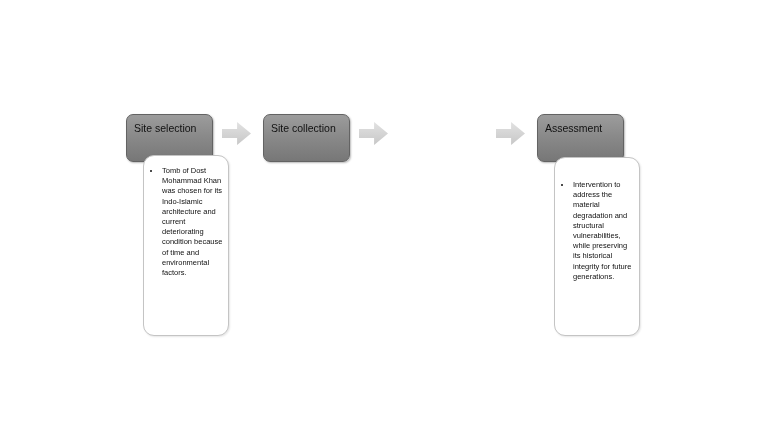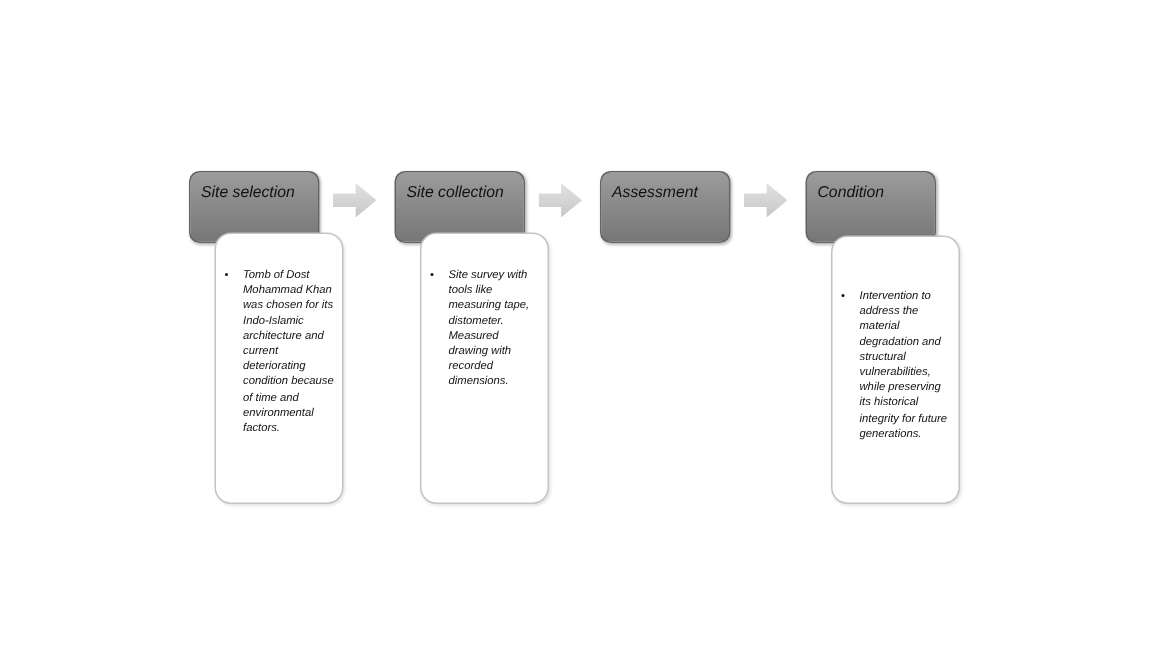--- a/index.html
+++ b/index.html
@@ -4,21 +4,20 @@
 <style>
   html, body { margin: 0; padding: 0; background: #ffffff; }
   .stage {
     position: relative;
     width: 768px;
     height: 433px;
     background: #ffffff;
     overflow: hidden;
     font-family: "Liberation Sans", sans-serif;
     color: #111111;
-    font-style: italic;
   }
   .hdr {
     position: absolute;
     top: 114px;
     width: 87px;
     height: 48px;
     box-sizing: border-box;
     border: 1px solid var(--header-border, #636363);
     border-radius: 7px;
     background: linear-gradient(180deg,
@@ -47,21 +46,21 @@
     line-height: 1.36;
     color: var(--text, #111111);
     z-index: 2;
   }
   .bodybox.lower { padding-top: 22px; }
   .bodybox ul {
     margin: 0;
     padding-left: 9px;
     list-style: disc;
   }
-  .bodybox li { padding-left: 1px; margin-top: 12px; }
+  .bodybox li { padding-left: 1px; }
   .arrow {
     position: absolute;
     top: 121px;
     width: 29px;
     height: 25px;
     background: linear-gradient(180deg,
       var(--arrow-fill-top, #e3e3e3) 0%,
       var(--arrow-fill-bottom, #c6c6c6) 100%);
     clip-path: polygon(0 32%, 52% 32%, 52% 4%, 100% 50%, 52% 96%, 52% 68%, 0 68%);
     z-index: 0;
@@ -75,32 +74,26 @@
   <div class="hdr" style="left:126px">Site selection</div>
   <div class="bodybox" style="left:143px">
     <ul>
       <li>Tomb of Dost Mohammad Khan was chosen for its Indo-Islamic architecture and current deteriorating condition because of time and environmental factors.</li>
     </ul>
   </div>
 
   <div class="arrow" style="left:222px"></div>
 
   <div class="hdr" style="left:263px">Site collection</div>
-  <div class="bodybox" style="left:280px">
-    <ul>
-      <li>Site survey with tools like measuring tape, distometer. Measured drawing with recorded dimensions.</li>
-    </ul>
-  </div>
 
   <div class="arrow" style="left:359px"></div>
 
-  <div class="hdr" style="left:400px">Assessment</div>
 
   <div class="arrow" style="left:496px"></div>
 
-  <div class="hdr" style="left:537px">Condition</div>
+  <div class="hdr" style="left:537px">Assessment</div>
   <div class="bodybox lower" style="left:554px; top:157px; height:179px">
     <ul>
       <li>Intervention to address the material degradation and structural vulnerabilities, while preserving its historical integrity for future generations.</li>
     </ul>
   </div>
 
 </div>
 
 </body></html>

